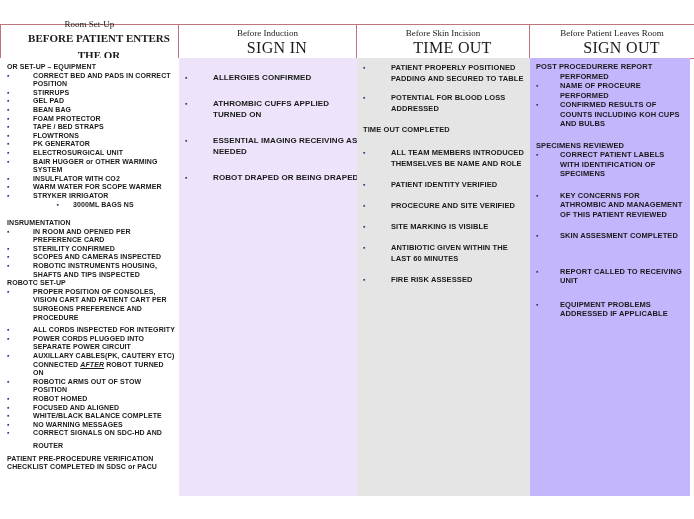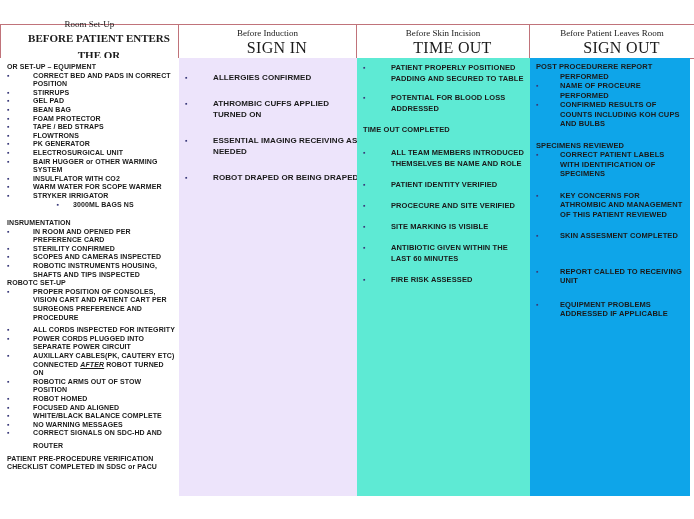--- a/index.html
+++ b/index.html
@@ -22,22 +22,22 @@
     .hsub { font-size: 9px; line-height: 11px; }
     .htitle { font-size: 11px; line-height: 17px; font-weight: bold; padding-left: 19px; }
     .hcell.big .htitle { font-size: 16px; font-weight: normal; letter-spacing: 0.3px; }
 
     .col {
       position: absolute; top: 58px; height: 438px; box-sizing: border-box;
       font-weight: bold; font-size: 7px; line-height: 8.6px; letter-spacing: 0.1px;
     }
     .c1 { left: 0; width: 179px; background: #ffffff; padding: 5px 4px 0 7px; }
     .c2 { left: 179px; width: 190px; background: #ede4fb; padding: 14px 6px 0 6px; }
-    .c3 { left: 357px; width: 173px; background: #5eead4; padding: 4px 6px 0 6px; }
-    .c4 { left: 530px; width: 160px; background: #0ea5e9; padding: 4px 4px 0 6px; }
+    .c3 { left: 357px; width: 173px; background: #e5e5e5; padding: 4px 6px 0 6px; }
+    .c4 { left: 530px; width: 160px; background: #c4b5fd; padding: 4px 4px 0 6px; }
 
     .sec { margin: 0; }
     .item { display: flex; }
     .bullet { width: 26px; flex: none; font-size: 7px; color: #3a3a7a; }
     .sub .bullet { width: 40px; text-align: right; padding-right: 14px; box-sizing: border-box; margin-left: 26px; }
     .txt { flex: 1; }
     .c2 .item { font-size: 8px; line-height: 11px; margin-bottom: 15px; }
     .c2 .bullet { width: 28px; }
     .c3 .item, .c3 .sec { font-size: 7.5px; line-height: 11px; }
     .c3 .bullet { width: 28px; }

